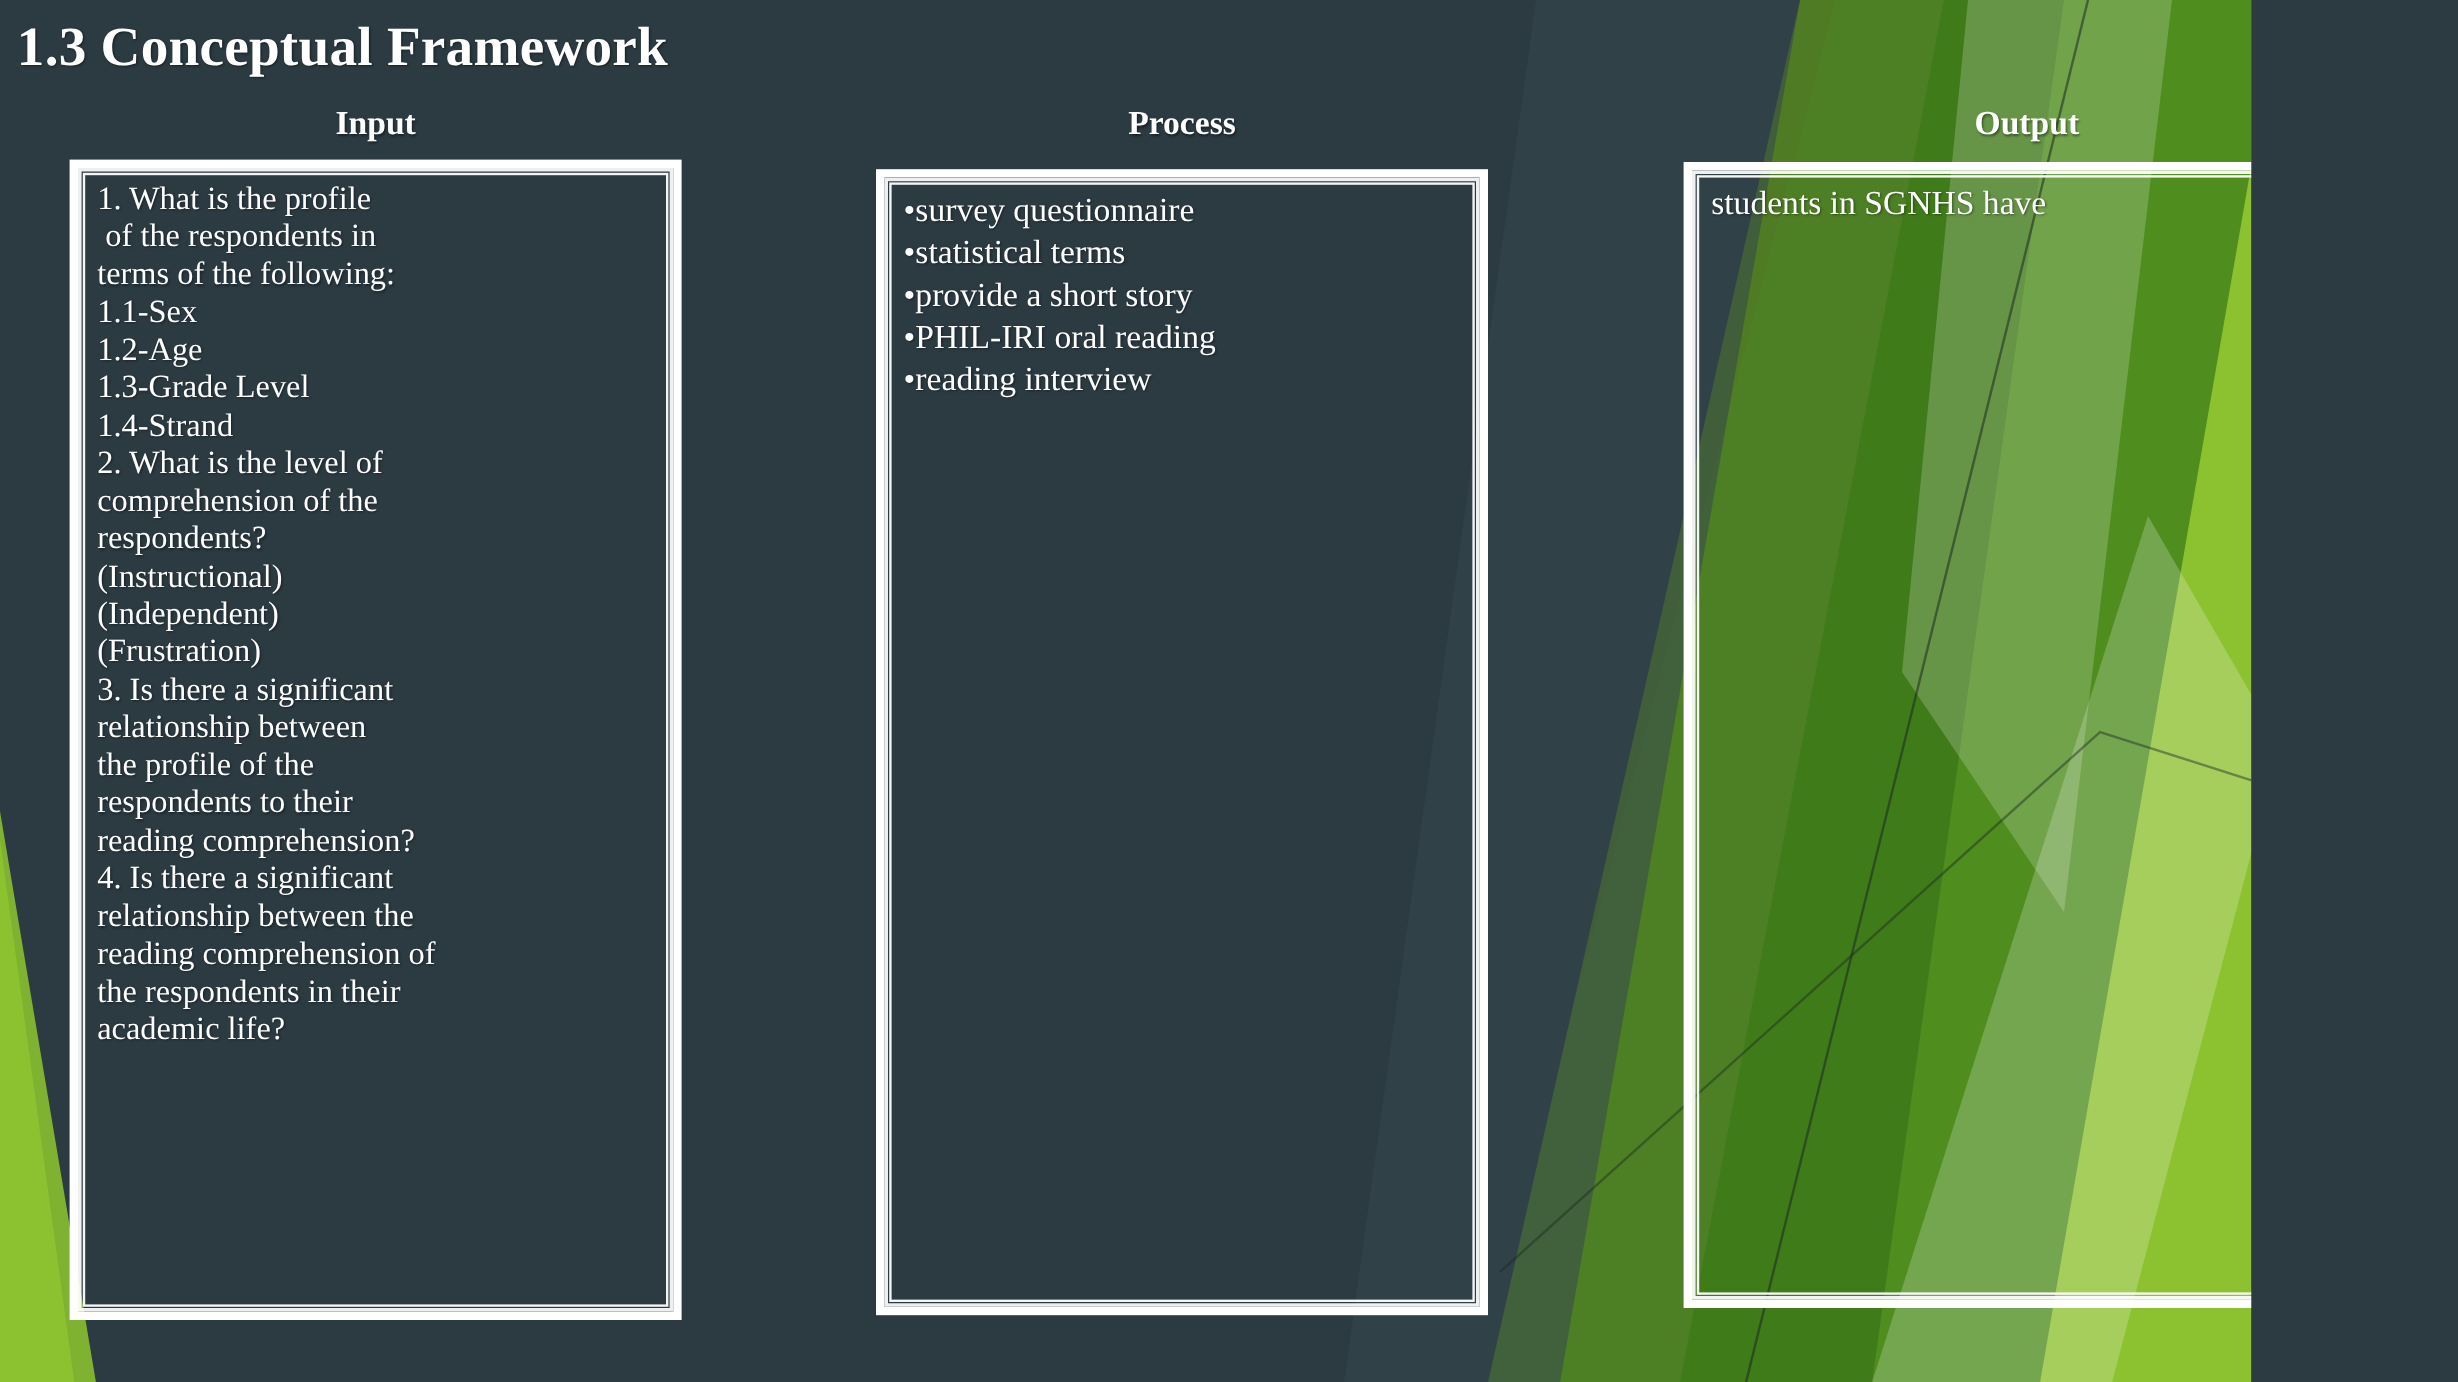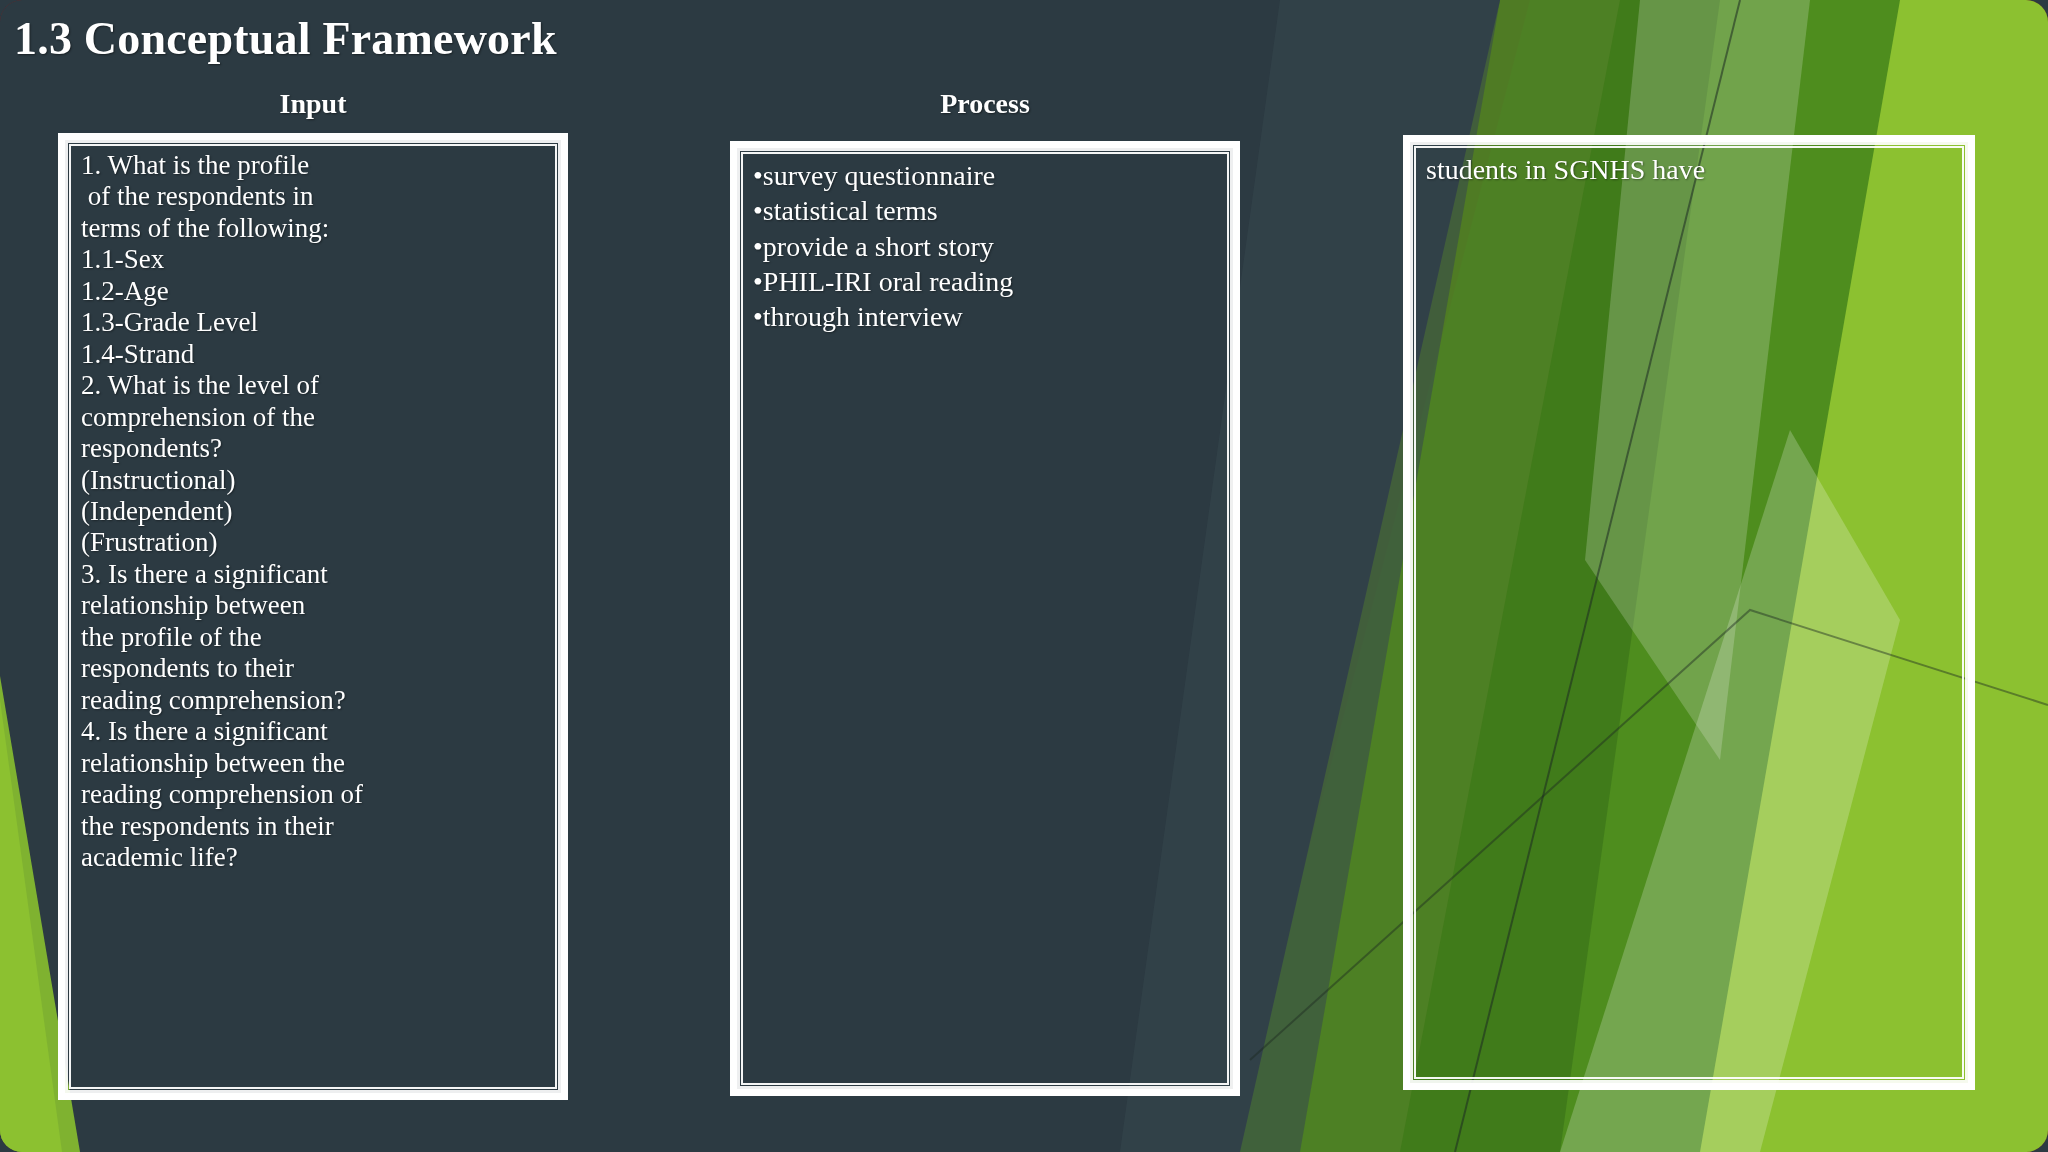--- a/index.html
+++ b/index.html
@@ -2,26 +2,25 @@
 <html><head>
 <meta charset="utf-8">
 <style>
   html, body {
     margin: 0;
     padding: 0;
     background: #2C3A42;
   }
   #slide {
     position: relative;
-    width: 2048px;
+    width: 1876px;
     height: 1152px;
     background: #7f1d1d;
     overflow: hidden;
     font-family: "Liberation Serif", "DejaVu Serif", serif;
-    border-radius: 22px;
   }
   #bg-art {
     position: absolute;
     inset: 0;
     width: 2048px;
     height: 1152px;
     pointer-events: none;
   }
   .layer {
     position: absolute;
@@ -124,29 +123,30 @@
     <polyline points="1250,1060 1750,610 2048,705" fill="none" stroke="#1C2A22" stroke-width="2" opacity="0.45"></polyline>
 
     <polygon points="0,676 80,1152 0,1152" fill="#7FB230"></polygon>
     <polygon points="0,700 62,1152 0,1152" fill="#8CC130"></polygon>
   </svg>
 
   <div id="slide-title" class="layer">1.3 Conceptual Framework</div>
 
   <div id="header-input" class="col-header layer">Input</div>
   <div id="header-process" class="col-header layer">Process</div>
+  <div id="header-output" class="col-header layer">Output</div>
 
   <div id="box-input" class="fw-box layer">
     <span class="inner-line"></span>
     <div class="box-text"><span class="line">1. What is the profile</span><span class="line"> of the respondents in</span><span class="line">terms of the following:</span><span class="line b">1.1-Sex</span><span class="line b">1.2-Age</span><span class="line b">1.3-Grade Level</span><span class="line b">1.4-Strand</span><span class="line">2. What is the level of</span><span class="line">comprehension of the</span><span class="line">respondents?</span><span class="line">(Instructional)</span><span class="line">(Independent)</span><span class="line">(Frustration)</span><span class="line">3. Is there a significant</span><span class="line">relationship between</span><span class="line">the profile of the</span><span class="line">respondents to their</span><span class="line">reading comprehension?</span><span class="line">4. Is there a significant</span><span class="line">relationship between the</span><span class="line">reading comprehension of</span><span class="line">the respondents in their</span><span class="line">academic life?</span></div>
   </div>
 
   <div id="box-process" class="fw-box layer">
     <span class="inner-line"></span>
-    <div class="box-text"><span class="line">•survey questionnaire</span><span class="line">•statistical terms</span><span class="line">•provide a short story</span><span class="line">•PHIL-IRI oral reading</span><span class="line">•through interview</span></div>
+    <div class="box-text"><span class="line">•survey questionnaire</span><span class="line">•statistical terms</span><span class="line">•provide a short story</span><span class="line">•PHIL-IRI oral reading</span><span class="line">•reading interview</span></div>
   </div>
 
   <div id="box-output" class="fw-box layer">
     <span class="inner-line"></span>
     <div class="box-text"><span class="line">students in SGNHS have</span></div>
   </div>
 
 </div>
 
 </body></html>

